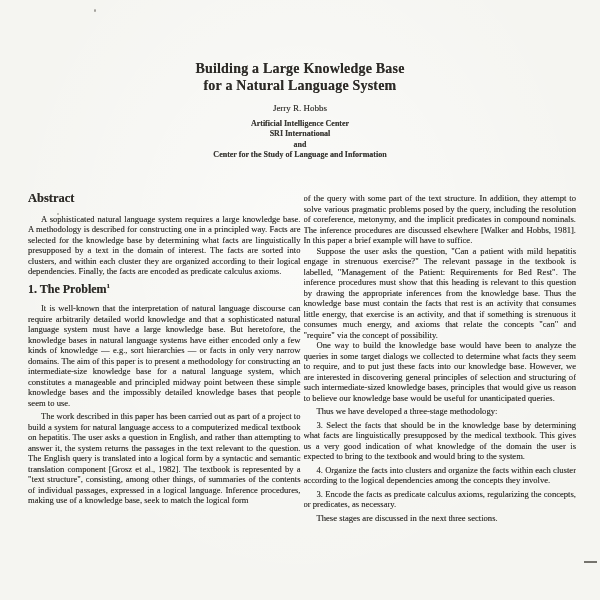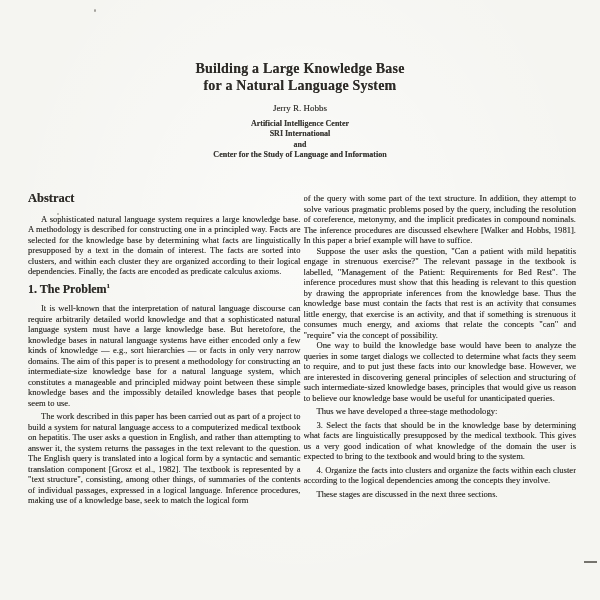--- a/index.html
+++ b/index.html
@@ -91,17 +91,18 @@
       <p class="indent gap">The work described in this paper has been carried out as part of a project to build a system for natural language access to a computerized medical textbook on hepatitis. The user asks a question in English, and rather than attempting to answer it, the system returns the passages in the text relevant to the question. The English query is translated into a logical form by a syntactic and semantic translation component [Grosz et al., 1982]. The textbook is represented by a "text structure", consisting, among other things, of summaries of the contents of individual passages, expressed in a logical language. Inference procedures, making use of a knowledge base, seek to match the logical form</p>
     </div>
 
     <div class="col">
       <p>of the query with some part of the text structure. In addition, they attempt to solve various pragmatic problems posed by the query, including the resolution of coreference, metonymy, and the implicit predicates in compound nominals. The inference procedures are discussed elsewhere [Walker and Hobbs, 1981]. In this paper a brief example will have to suffice.</p>
       <p class="indent">Suppose the user asks the question, "Can a patient with mild hepatitis engage in strenuous exercise?" The relevant passage in the textbook is labelled, "Management of the Patient: Requirements for Bed Rest". The inference procedures must show that this heading is relevant to this question by drawing the appropriate inferences from the knowledge base. Thus the knowledge base must contain the facts that rest is an activity that consumes little energy, that exercise is an activity, and that if something is strenuous it consumes much energy, and axioms that relate the concepts "can" and "require" via the concept of possibility.</p>
       <p class="indent">One way to build the knowledge base would have been to analyze the queries in some target dialogs we collected to determine what facts they seem to require, and to put just these facts into our knowledge base. However, we are interested in discovering general principles of selection and structuring of such intermediate-sized knowledge bases, principles that would give us reason to believe our knowledge base would be useful for unanticipated queries.</p>
       <p class="indent gap">Thus we have developed a three-stage methodology:</p>
       <p class="indent gap">3. Select the facts that should be in the knowledge base by determining what facts are linguistically presupposed by the medical textbook. This gives us a very good indication of what knowledge of the domain the user is expected to bring to the textbook and would bring to the system.</p>
       <p class="indent gap">4. Organize the facts into clusters and organize the facts within each cluster according to the logical dependencies among the concepts they involve.</p>
+      <p class="indent gap">3. Encode the facts as predicate calculus axioms, regularizing the concepts, or predicates, as necessary.</p>
       <p class="indent gap">These stages are discussed in the next three sections.</p>
     </div>
 
   </div>
 </div>
 
 </body></html>

